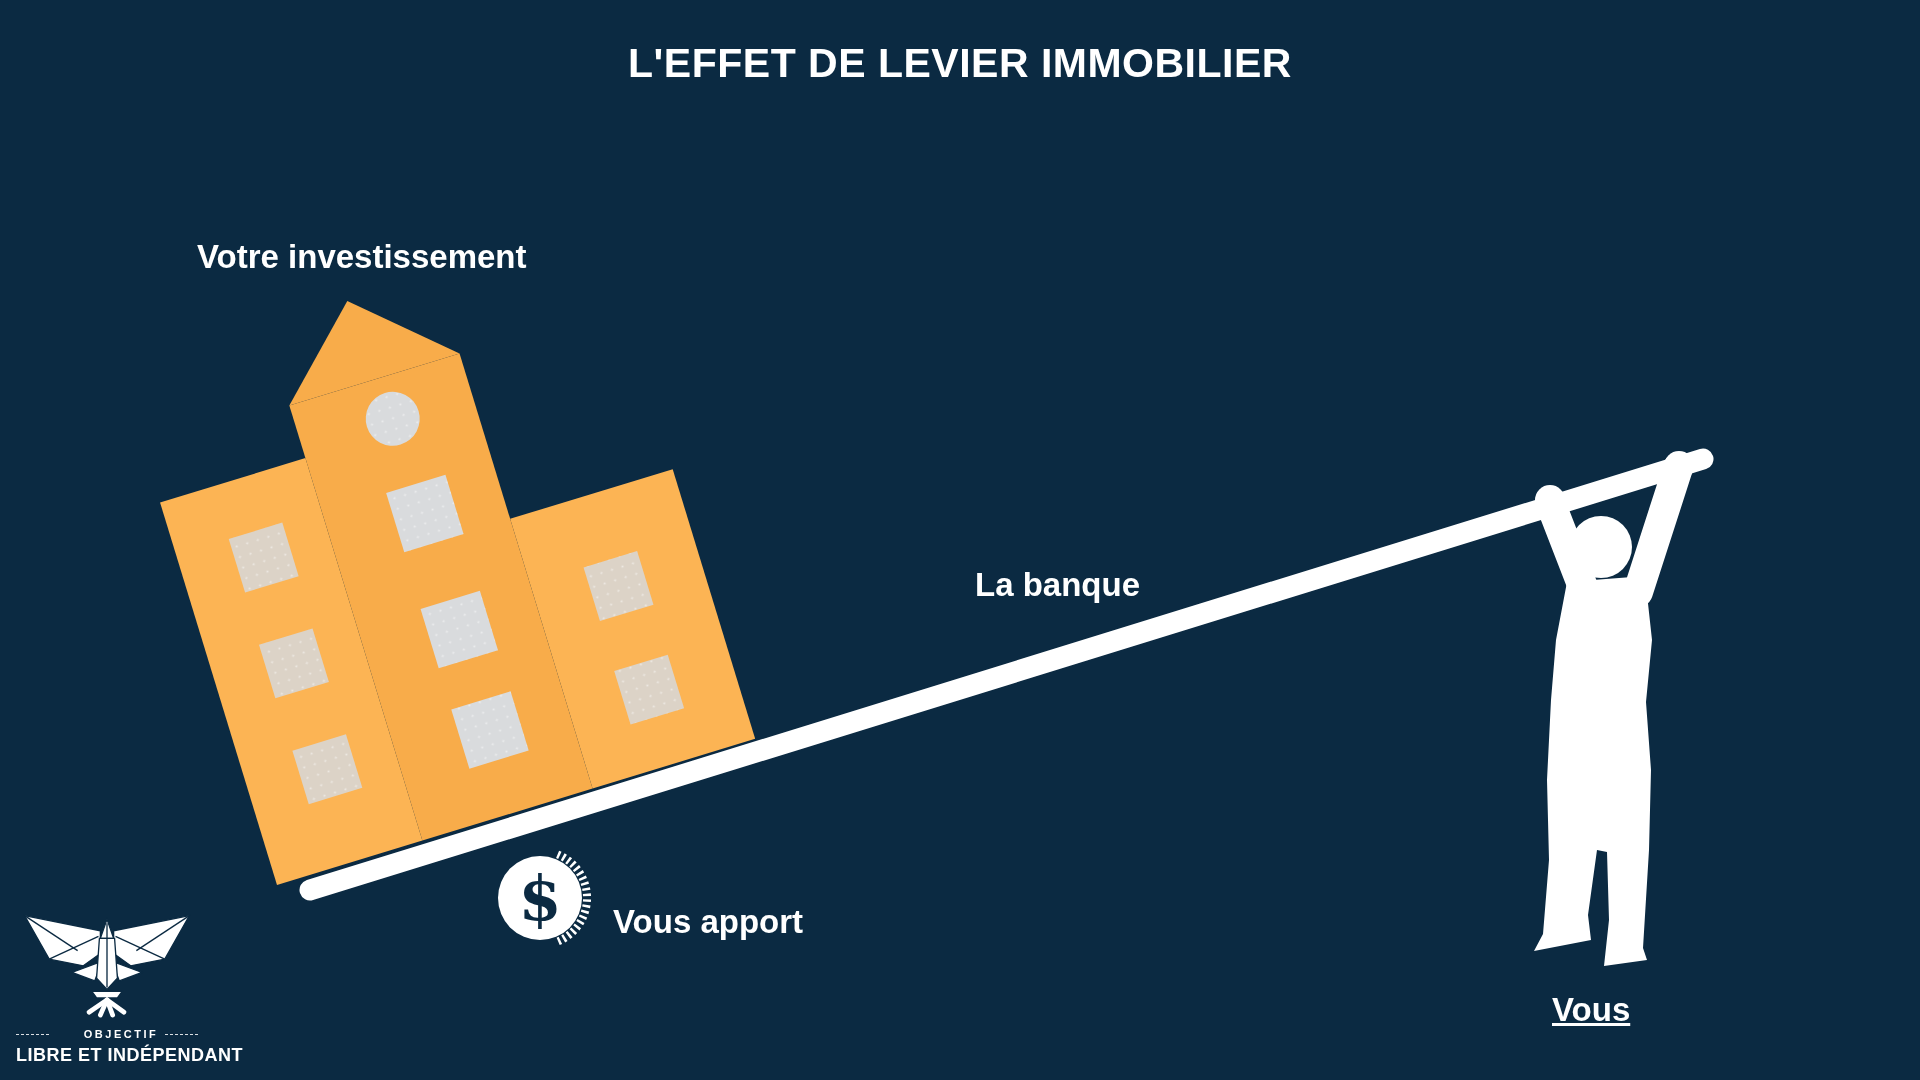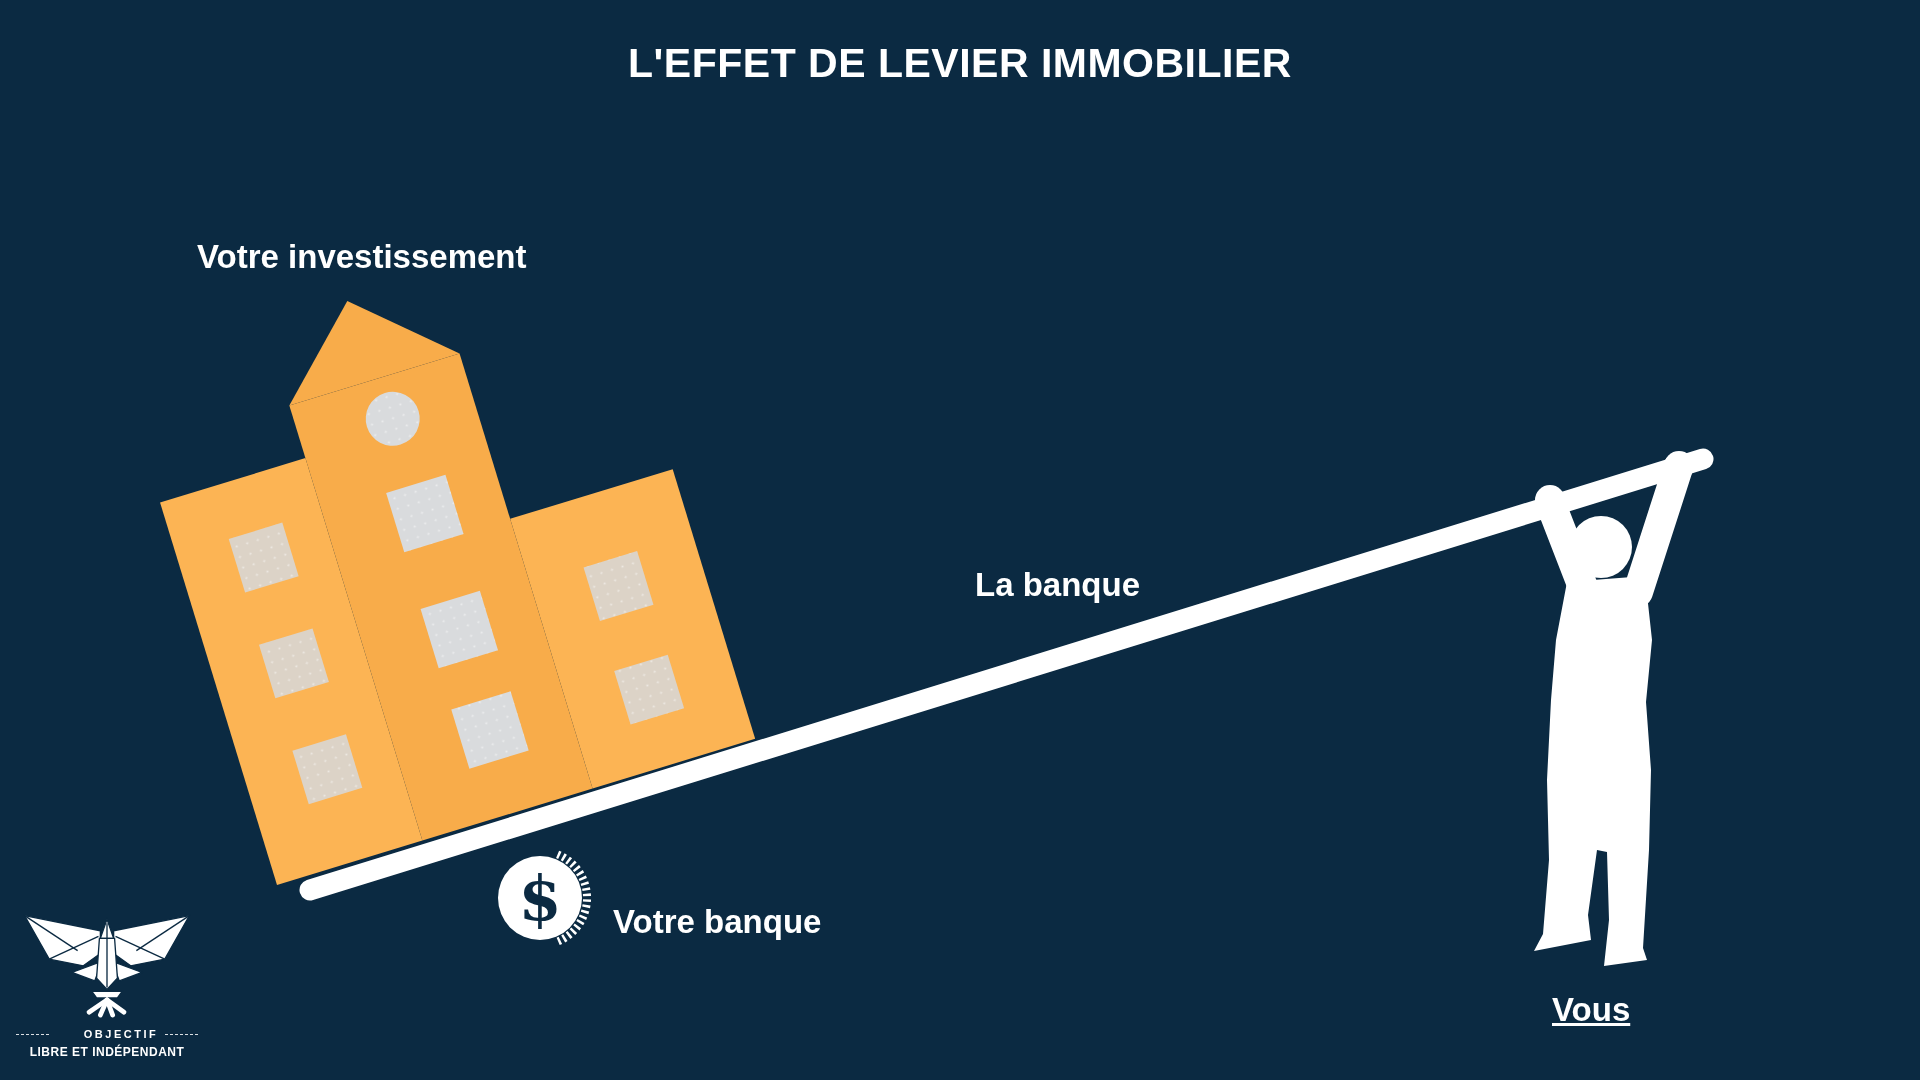--- a/index.html
+++ b/index.html
@@ -35,21 +35,21 @@
     font-family:"DejaVu Serif","Liberation Serif",serif;
     font-weight:bold;font-size:62px;
   }
 
   
   .brand{position:absolute;left:16px;top:906px;width:182px;text-align:center;}
   .brand-eagle{display:block;margin:0 auto;}
   .brand-row{display:flex;align-items:center;justify-content:center;gap:7px;margin-top:10px;}
   .brand-dash{width:48px;height:0;border-top:1.5px dashed rgba(255,255,255,.85);}
   .brand-top{font-size:11px;letter-spacing:2.5px;font-weight:bold;color:var(--text,#fff);padding-left:28px;}
-  .brand-bottom{margin-top:5px;font-size:12px;font-weight:bold;letter-spacing:.5px;white-space:nowrap;color:var(--text,#fff);}
+  .brand-bottom{margin-top:5px;font-size:18px;font-weight:bold;letter-spacing:.5px;white-space:nowrap;color:var(--text,#fff);}
   .eagle-facet{fill:#ffffff;stroke:var(--background,#0b2a42);stroke-width:1.4;}
   .eagle-line{stroke:var(--background,#0b2a42);stroke-width:1.4;fill:none;}
   .eagle-feather{stroke:#ffffff;stroke-width:5;stroke-linecap:round;}
 </style>
 </head>
 <body>
 
 <svg class="scene" viewBox="0 0 1920 1080" aria-hidden="true">
   <defs>
     <pattern id="dotpat" width="11" height="11" patternUnits="userSpaceOnUse">
@@ -102,21 +102,21 @@
     <polygon stroke="none" points="
       1567,582 1645,576 1652,640 1646,702 1651,770 1649,850 1643,948
       1647,960 1604,966 1609,920 1607,852 1597,850 1588,915 1591,940
       1534,951 1543,934 1549,860 1547,780 1551,700 1556,640"></polygon>
   </g>
 </svg>
 
 <div class="page-title">L'EFFET DE LEVIER IMMOBILIER</div>
 <div class="label label-investment">Votre investissement</div>
 <div class="label label-bank">La banque</div>
-<div class="label label-contribution">Votre banque</div>
+<div class="label label-contribution">Vous apport</div>
 <div class="label label-you">Vous</div>
 
 <div class="brand">
   <svg class="brand-eagle" width="180" height="112" viewBox="0 0 190 118">
 
     <polygon class="eagle-facet" points="88,26 8,10 34,56 70,63 88,50"></polygon>
     <line class="eagle-line" x1="8" y1="10" x2="64" y2="47"></line>
     <line class="eagle-line" x1="34" y1="56" x2="86" y2="32"></line>
     <polygon class="eagle-facet" points="90,58 58,70 82,79"></polygon>
 

